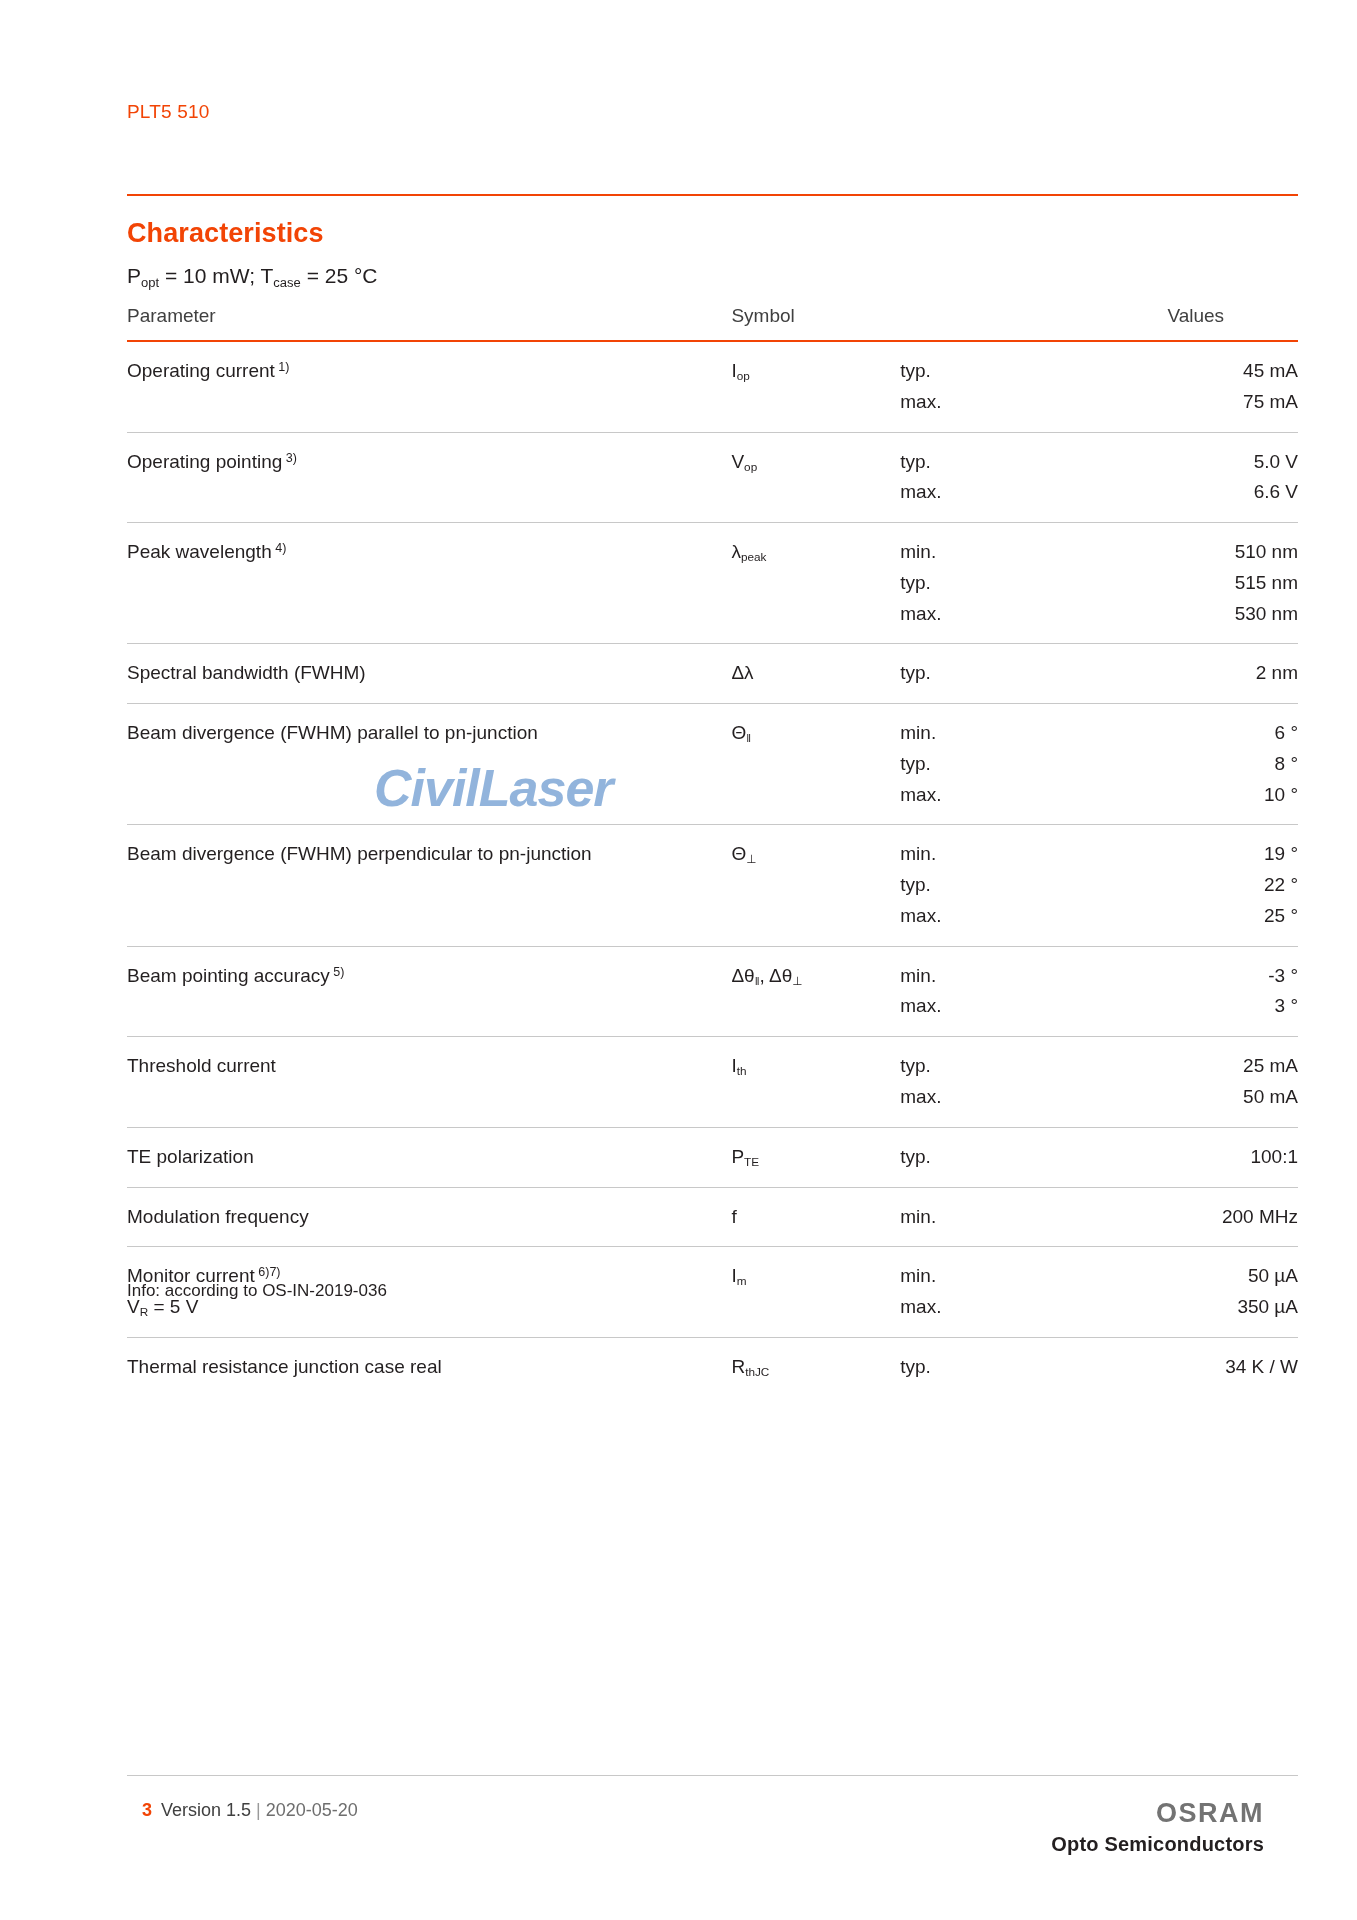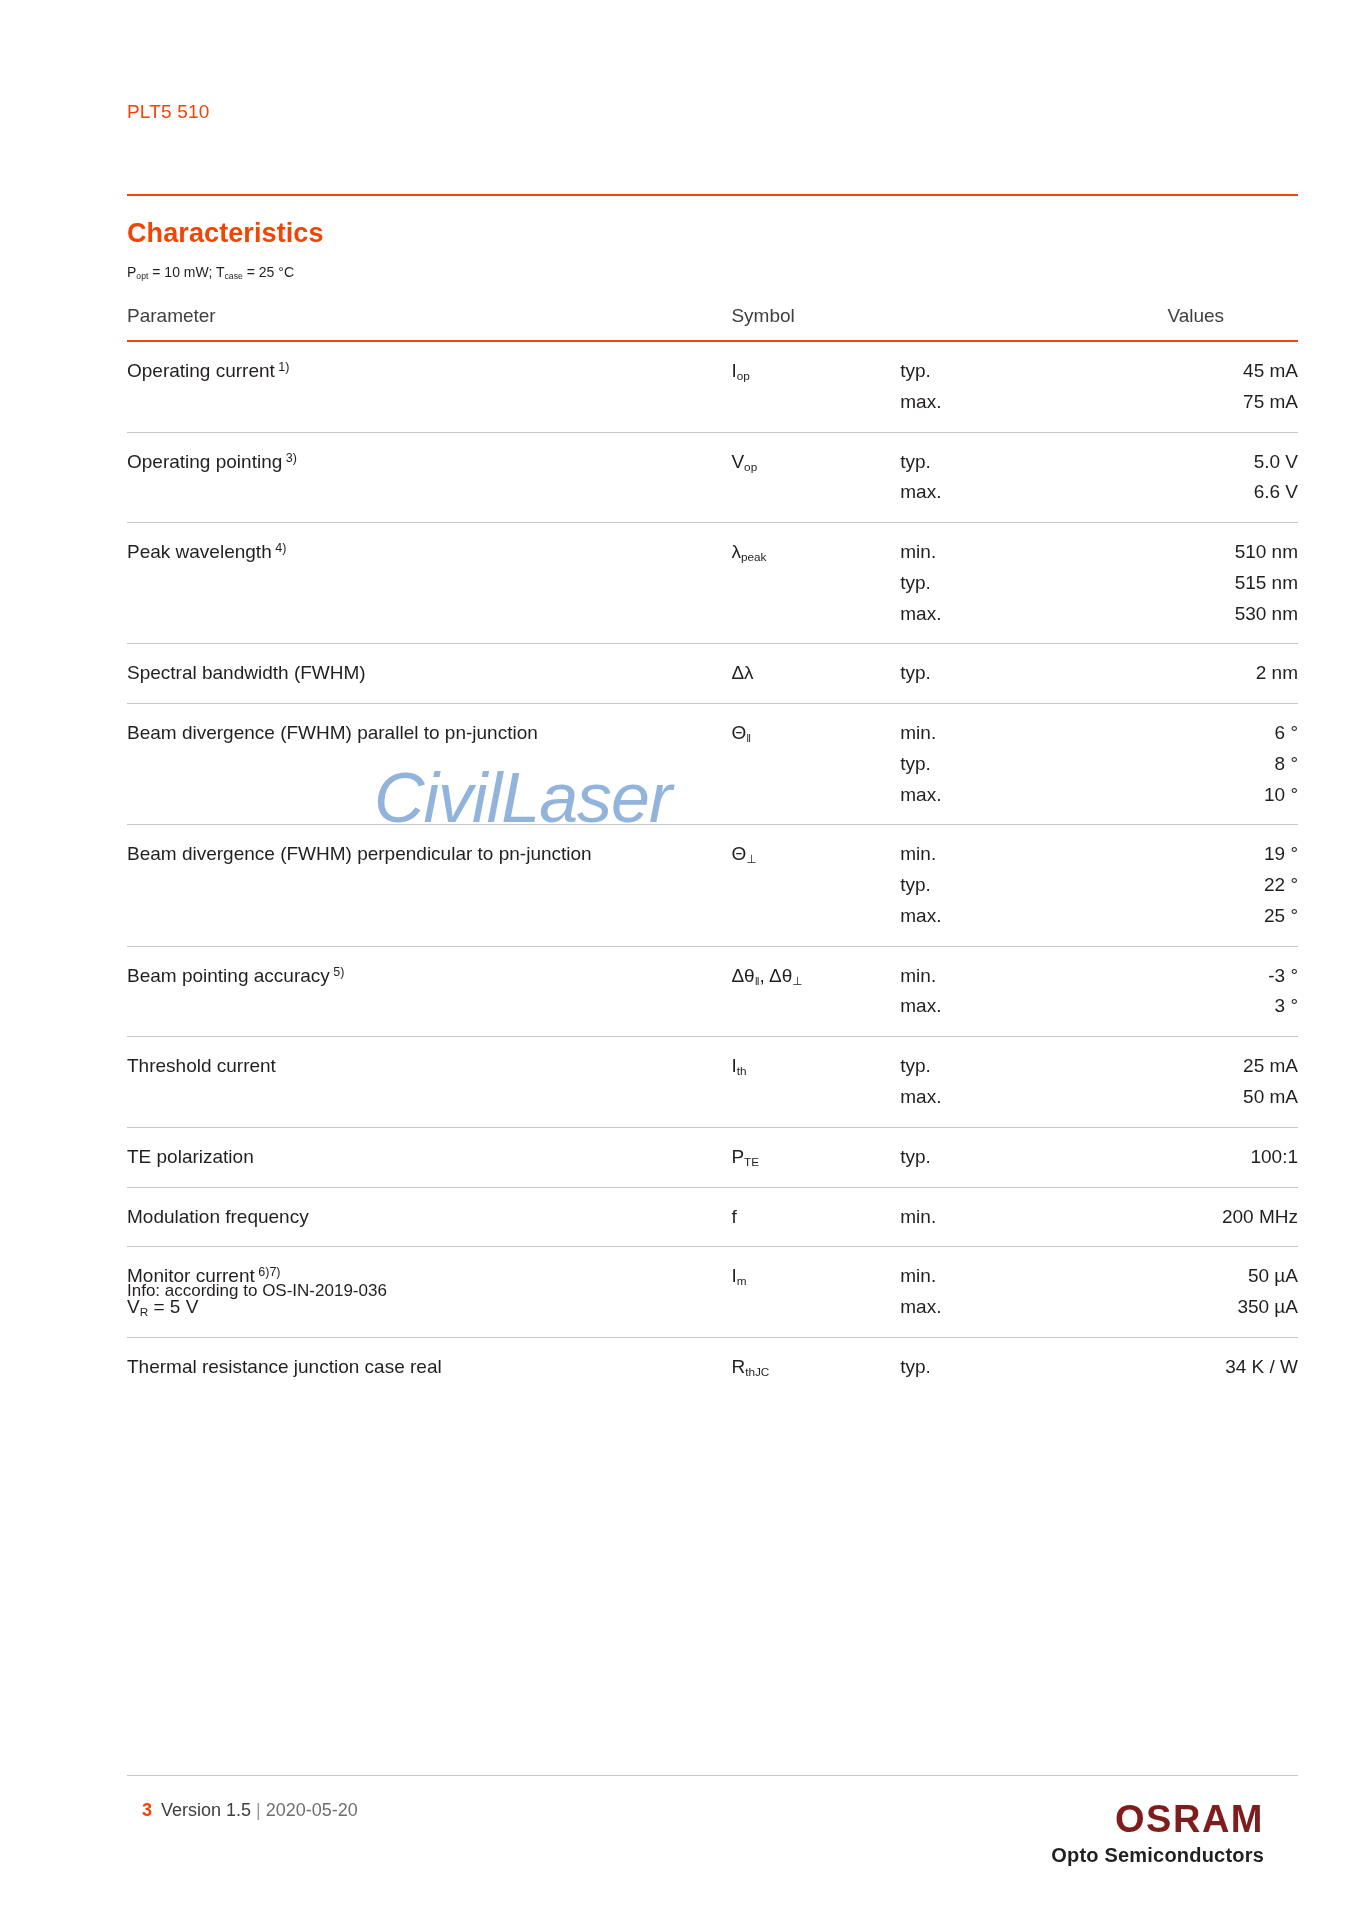--- a/index.html
+++ b/index.html
@@ -49,21 +49,21 @@
     font-size: 27px;
     font-weight: bold;
     color: #f24405;
     letter-spacing: 0.1px;
   }
 
   .cond-line {
     position: absolute;
     left: 93px;
     top: 264px;
-    font-size: 14px;
+    font-size: 21px;
     color: #231f20;
     white-space: nowrap;
   }
 
   sub {
     font-size: 0.62em;
     vertical-align: -0.28em;
     letter-spacing: 0;
   }
   sup.fn {
@@ -174,44 +174,44 @@
     margin: 0 5px;
   }
 
   .osram-logo {
     position: absolute;
     right: 93px;
     top: 1800px;
     text-align: right;
   }
   .osram-word {
-    font-size: 38px;
+    font-size: 27px;
     font-weight: bold;
-    color: #7f1d1d;
+    color: #737373;
     letter-spacing: 1.5px;
     line-height: 1;
     display: block;
   }
   .osram-sub {
     font-size: 20px;
     font-weight: bold;
     color: #231f20;
     letter-spacing: 0.2px;
     display: block;
     margin-top: 6px;
   }
 
   
   .watermark {
     position: absolute;
     left: 340px;
     top: 758px;
-    font-size: 70px;
+    font-size: 52px;
     font-style: italic;
-    font-weight: normal;
+    font-weight: bold;
     letter-spacing: -1px;
     color: #8aa6c8;
     opacity: 0.85;
     pointer-events: none;
     user-select: none;
     white-space: nowrap;
   }
   .watermark .g { color: #7fa8d6; }
 </style>
 </head>

